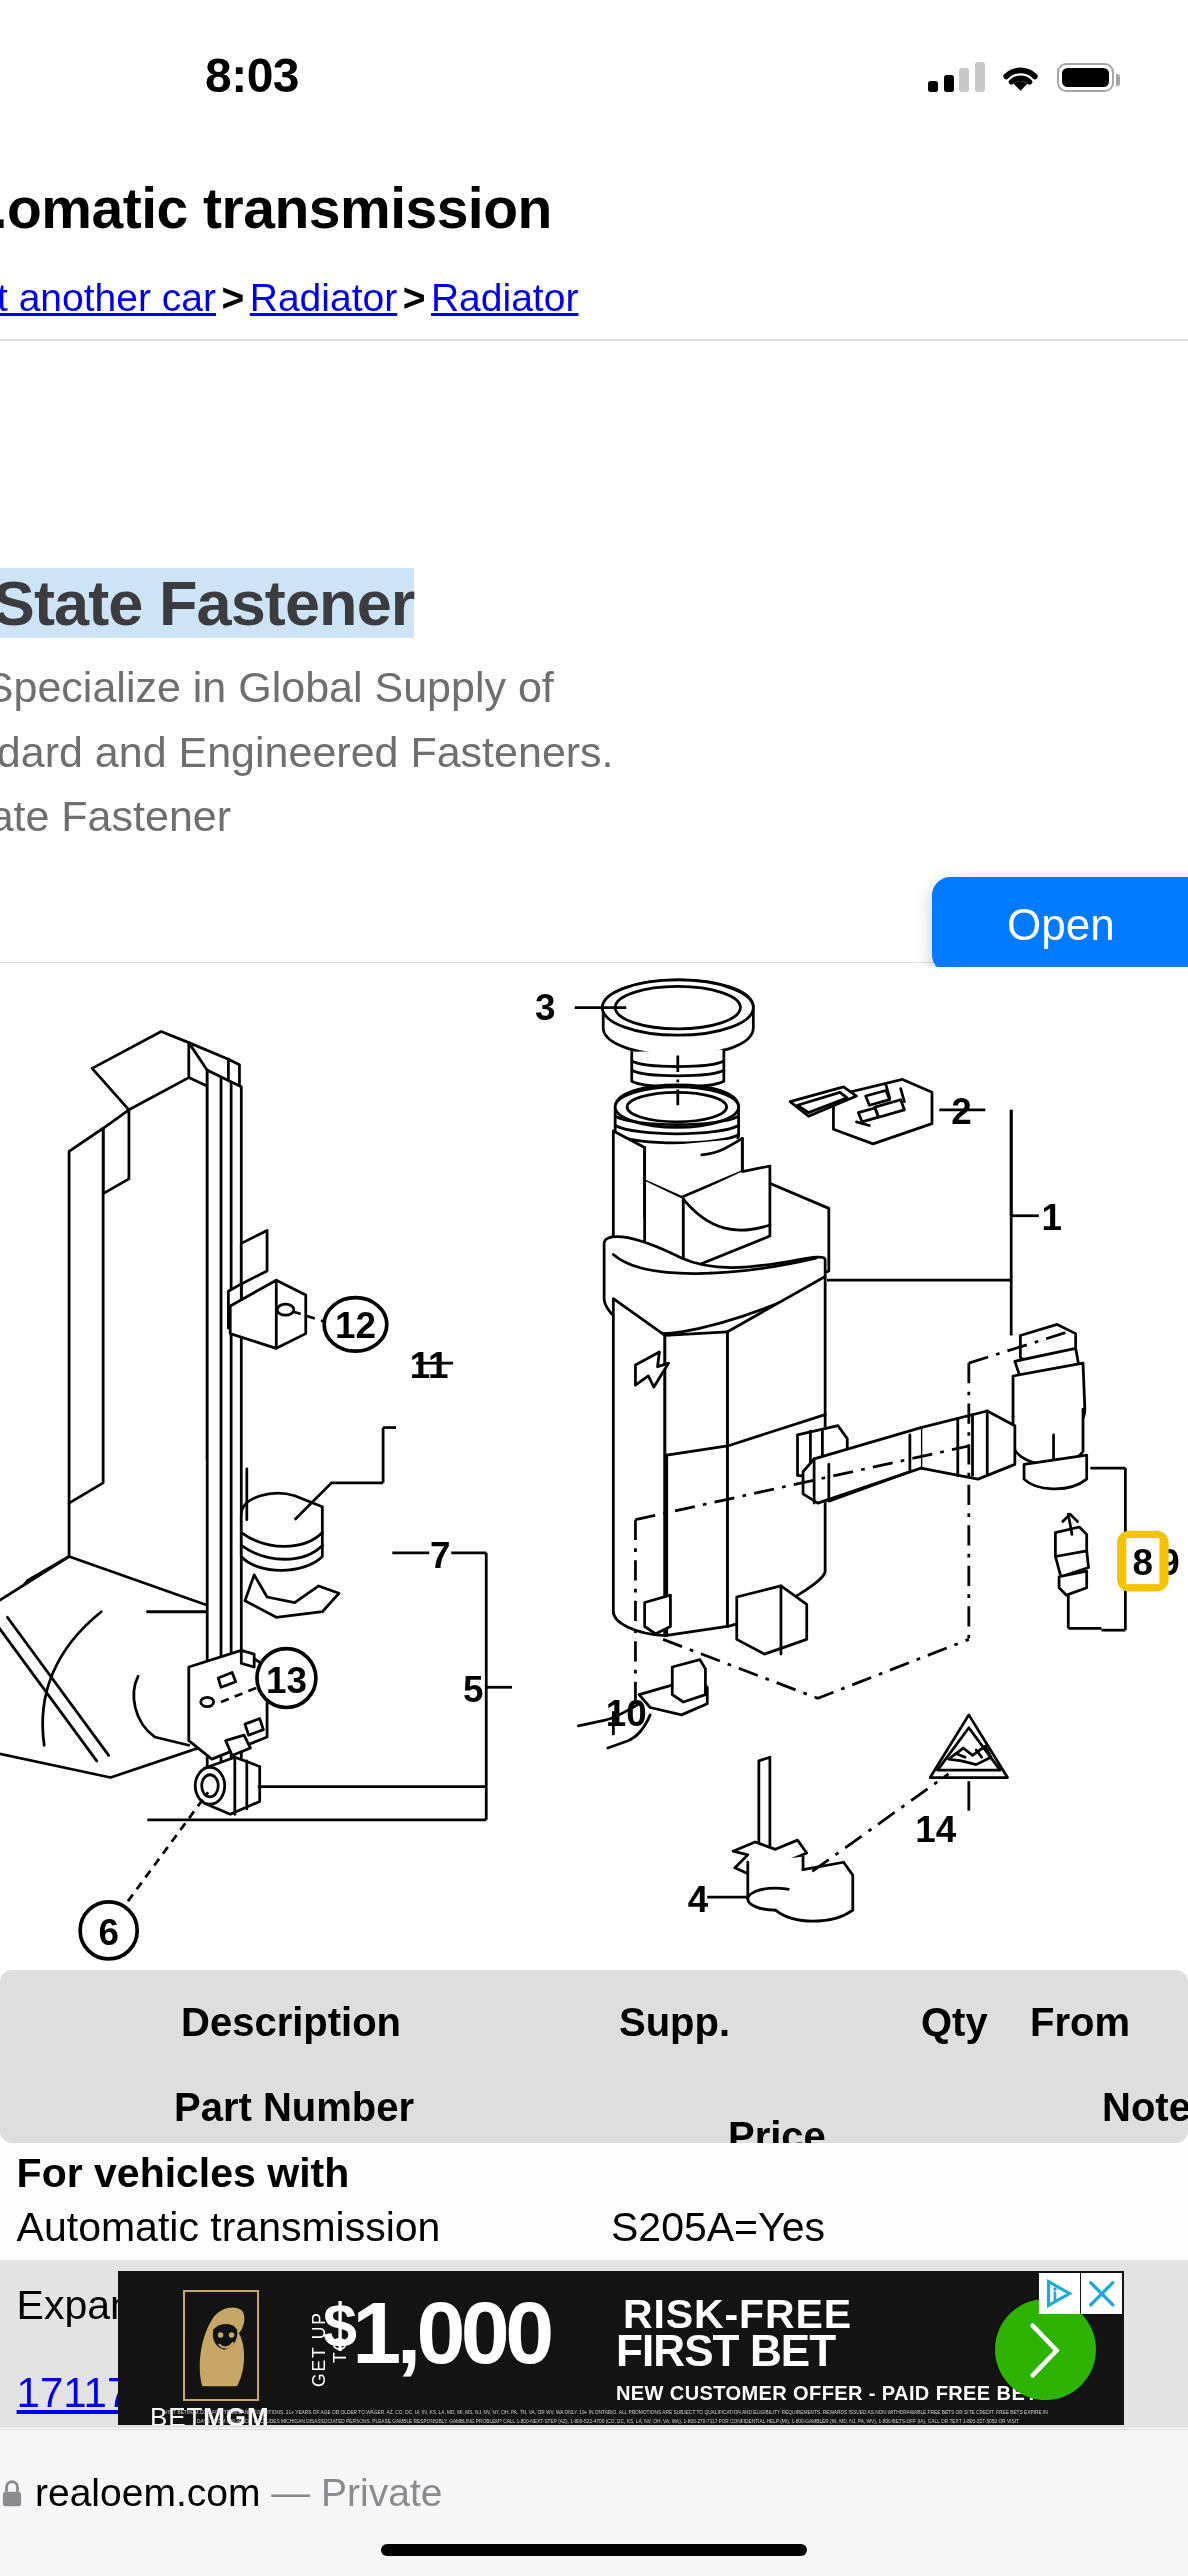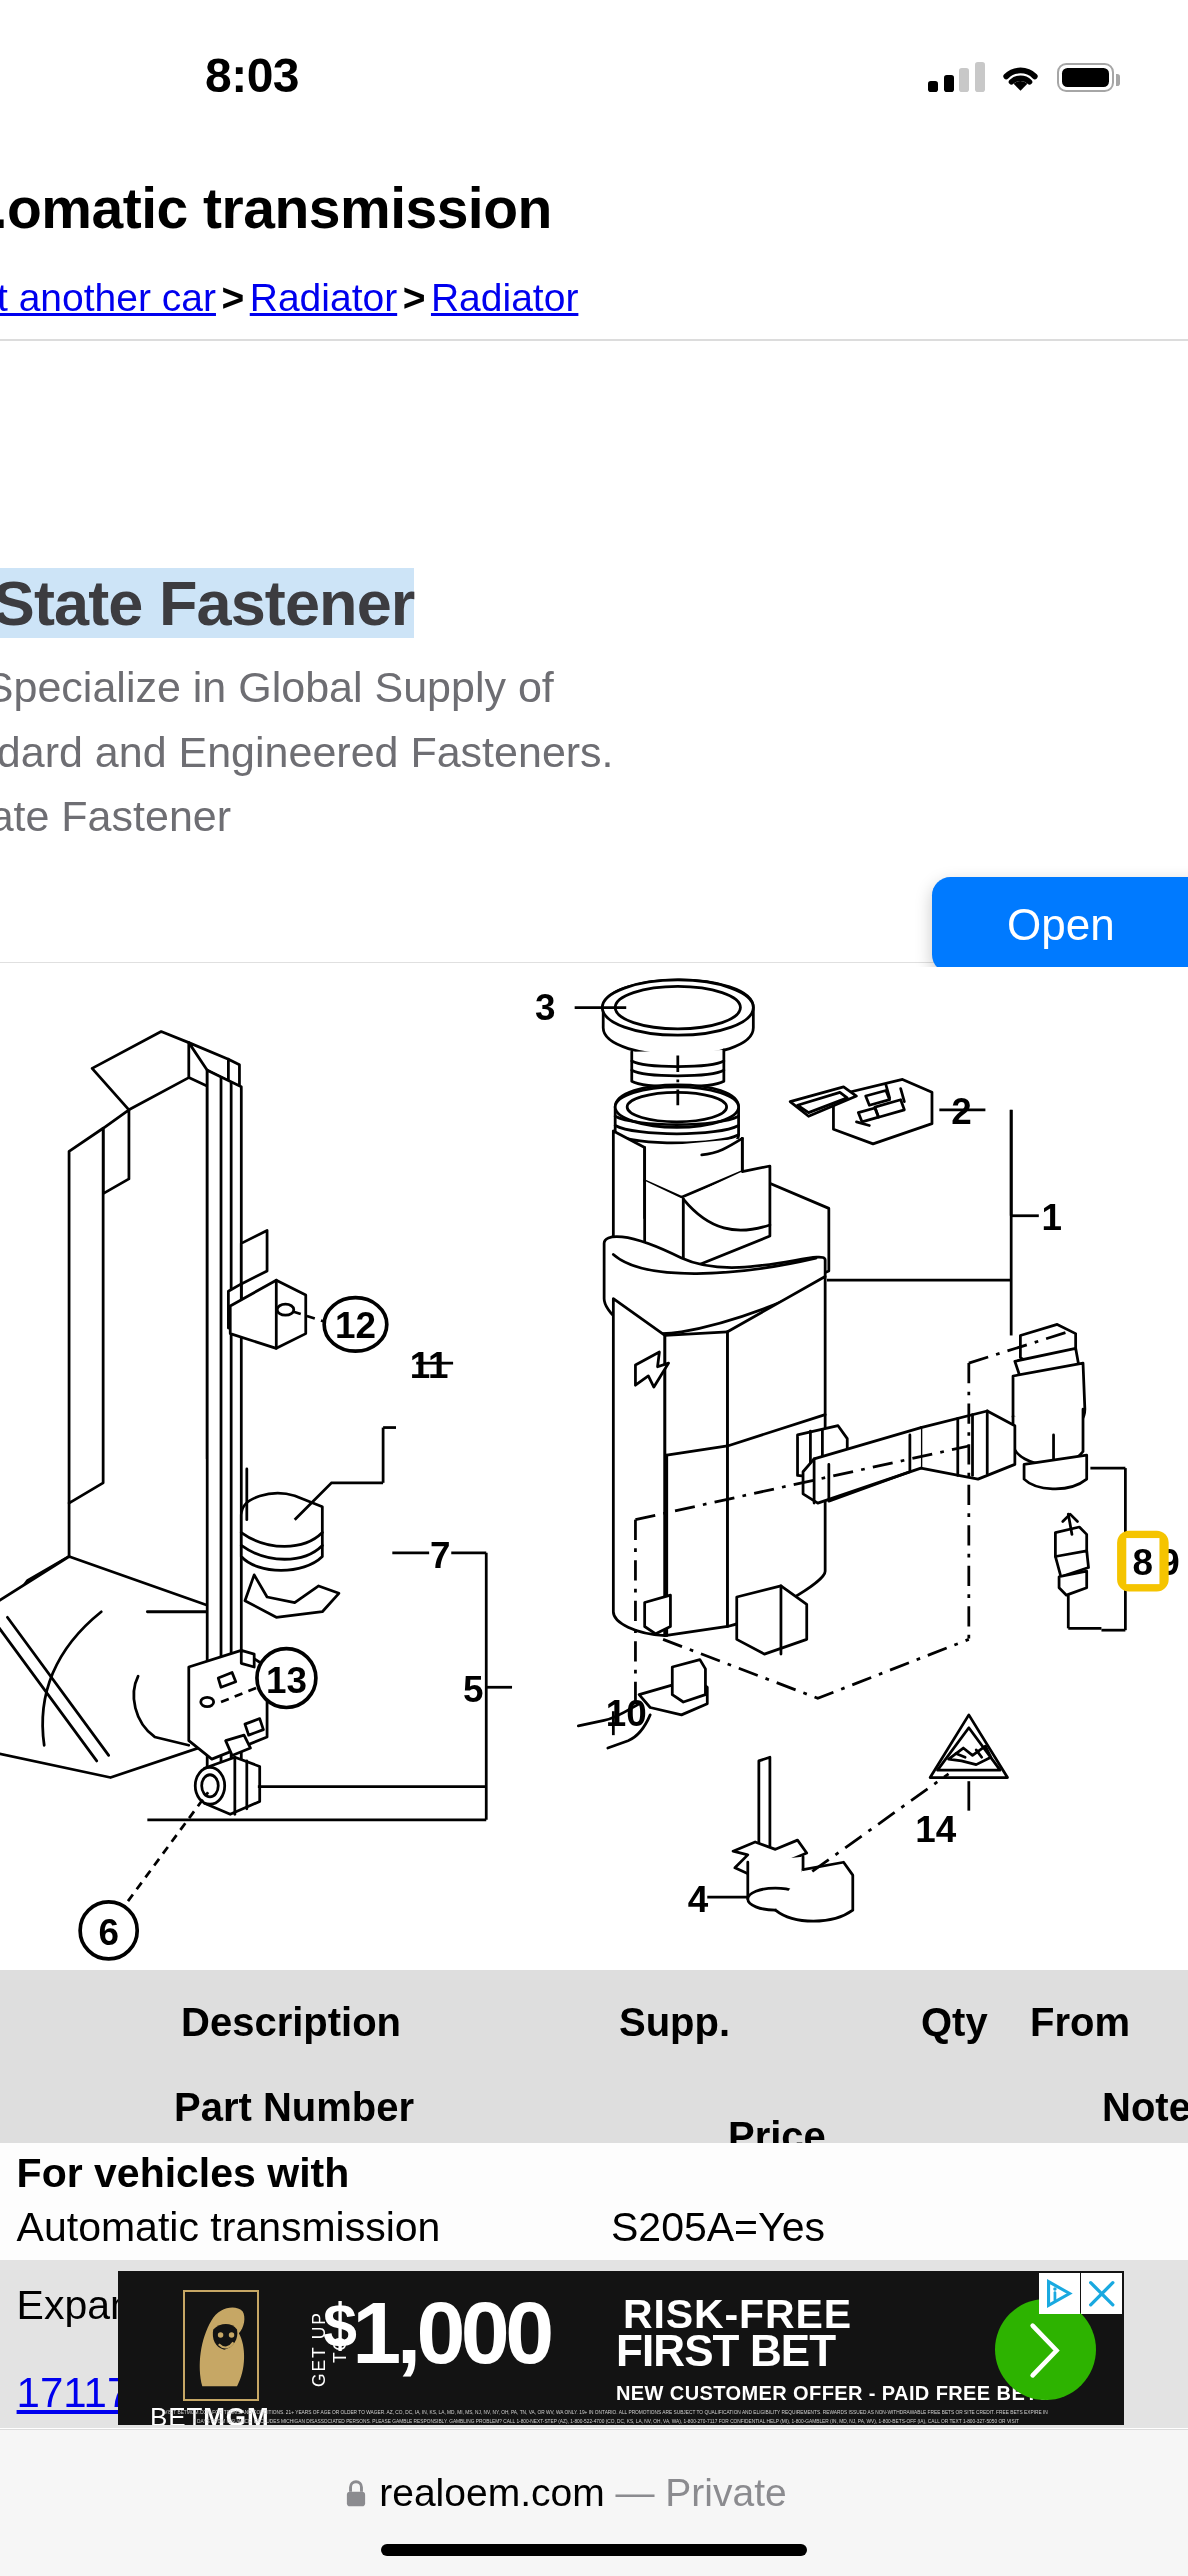--- a/index.html
+++ b/index.html
@@ -53,21 +53,21 @@
              background:#007aff; border-radius:18.4px; color:#fff; font-size:44px;
              display:flex; align-items:center; justify-content:flex-start; padding-left:75px;
              box-shadow:0 6.4px 16.6px rgba(0,0,0,0.22); border:none; }
 
   
   .diagram { position:absolute; left:0; top:829px; width:1188px; height:1004px; background:#fff; }
   .diagram svg { display:block; }
 
   
   .tbl { position:absolute; left:0; top:1832px; width:1188px; }
-  .tbl-head { background:#dedede; height:173px; position:relative; }
+  .tbl-head { background:#dedede; height:173px; position:relative;border-radius:12px; }
   .th { position:absolute; font-size:40px; font-weight:700; color:#000; white-space:nowrap; }
   .th-desc { left:181px;  top:30px; }
   .th-supp { left:619px;  top:30px; }
   .th-qty  { left:921px; top:30px; }
   .th-from { left:1030px; top:30px; }
   .th-part { left:174px;  top:115px; }
   .th-price{ left:728px;  top:115px;margin-top:29px; }
   .th-note { left:1102px; top:115px; }
 
   .row { position:relative; width:1188px; }
@@ -110,21 +110,21 @@
               border-radius:50%; background:#2db300; }
   .bm-arrow { position:absolute; left:907px; top:51px; width:41px; height:57px; }
   .bm-adc { position:absolute; right:44px; top:1.8px; width:41px; height:41px; background:#fff;
             display:flex; align-items:center; justify-content:center; }
   .bm-x   { position:absolute; right:1.8px;  top:1.8px; width:41px; height:41px; background:#fff;
             display:flex; align-items:center; justify-content:center; }
 
   
   .browserbar { position:absolute; left:0; top:2429px; width:1188px; height:147px;
                 background:#f6f6f6; border-top:0.9px solid #dcdcdc; }
-  .bb-url { position:absolute; left:0; top:41px; width:1131px; text-align:center;
+  .bb-url { position:absolute; left:0; top:41px; width:1131px; text-align:left;
             font-size:39px; color:#000; white-space:nowrap; }
   .bb-url .lock { display:inline-block; vertical-align:-3.7px; margin-right:11px; }
   .bb-url .priv { color:#8b8b8f; }
   .homebar { position:absolute; left:50%; transform:translateX(-50%); bottom:20px;
              width:426px; height:12px; border-radius:6.4px; background:#000; }
 </style>
 </head>
 <body>
 
 <div id="root">

